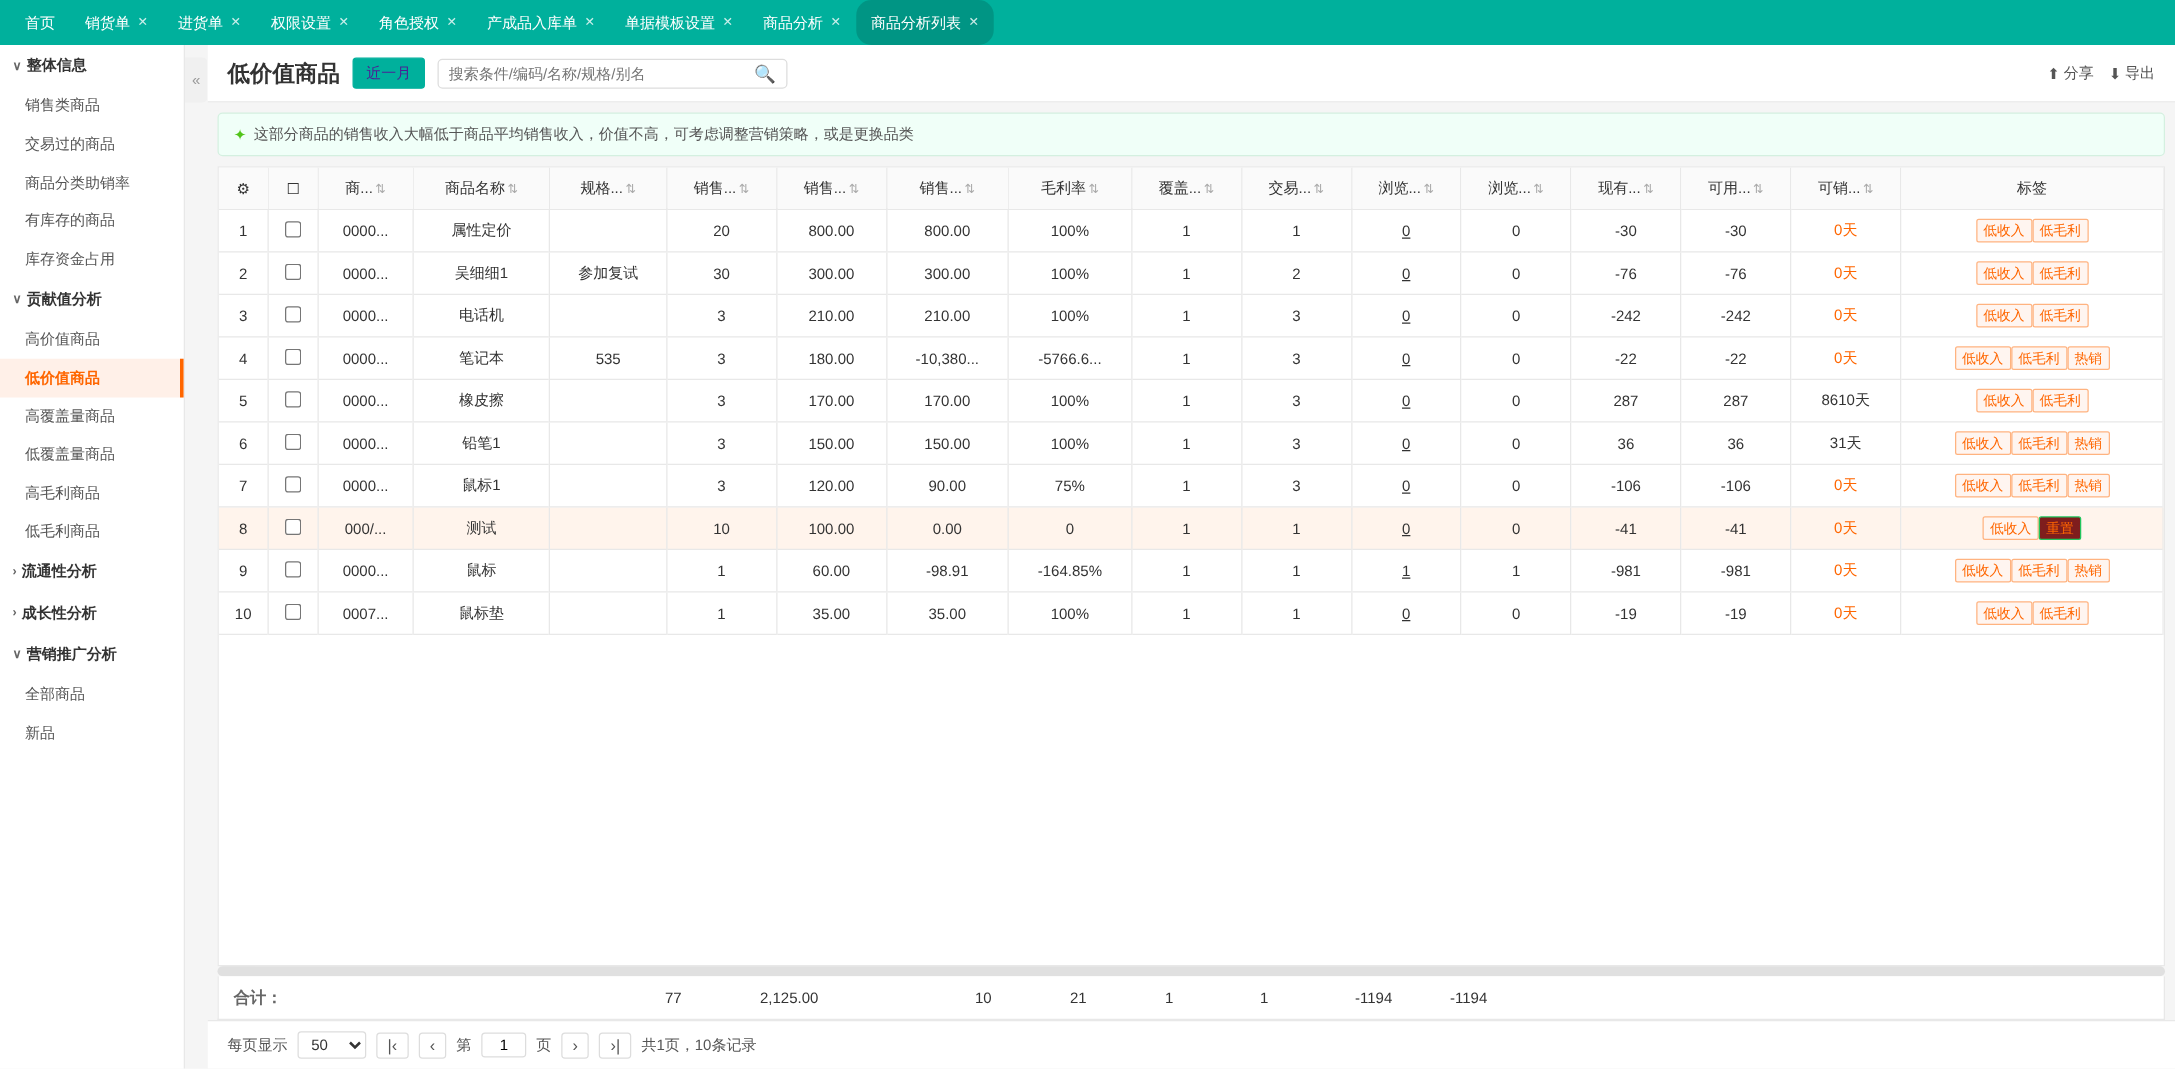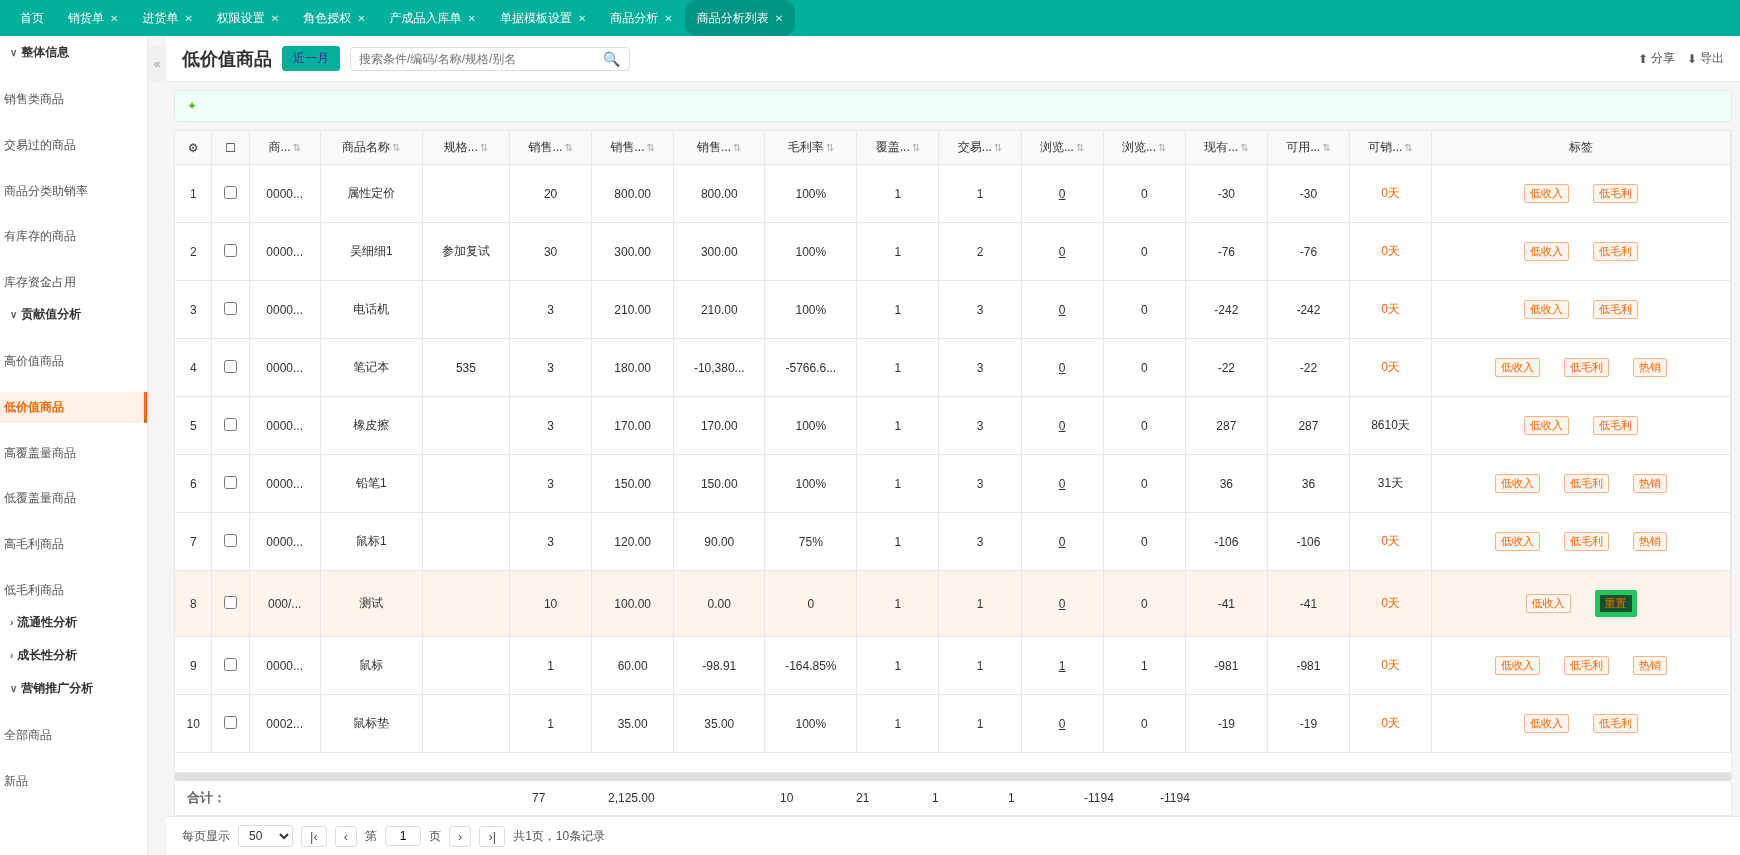--- a/index.html
+++ b/index.html
@@ -47,26 +47,25 @@
       align-items: center;
       padding: 8px 10px;
       color: #333;
       font-weight: bold;
       font-size: 12px;
       cursor: pointer;
       gap: 4px;
     }
     .sidebar-group-header .arrow { font-size: 10px; color: #666; }
     .sidebar-item {
-      padding: 7px 10px 7px 4px;
+      padding: 7px 10px 7px 20px;
       color: #555;
       cursor: pointer;
       font-size: 12px;
       line-height: 1.4;
-      margin-top: 15px;
     }
     .sidebar-item.active { background: #fff0e8; color: #ff6600; font-weight: bold; border-right: 3px solid #ff6600; }
 
     
     .content-area {
       flex: 1;
       display: flex;
       flex-direction: column;
       background: #f5f5f5;
       overflow: hidden;
@@ -185,26 +184,26 @@
       border-right: 1px solid #e8e8e8;
       text-align: center;
       color: #333;
       white-space: nowrap;
     }
     .tag-badge {
       display: inline-block;
       padding: 1px 5px;
       border-radius: 2px;
       font-size: 11px;
-      margin: 12px;
+      margin: 0;
     }
     .tag-low-income { color: #ff6600; border: 1px solid #ffb380; background: #fff5f0; }
     .tag-low-profit { color: #ff6600; border: 1px solid #ffb380; background: #fff5f0; }
     .tag-hot { color: #ff6600; border: 1px solid #ffb380; background: #fff5f0; }
-    .tag-treasure { color: #ff6600; border: 5px solid #22c55e; background: #14532d; }
+    .tag-treasure { color: #ff6600; border: 1px solid #22c55e; background: #7f1d1d; }
     .days-text { color: #ff6600; }
     .days-text-normal { color: #333; }
     .underline-link { text-decoration: underline; cursor: pointer; color: #333; }
 
     
     .table-footer {
       background: #fff;
       border-top: 1px solid #e8e8e8;
       padding: 8px 12px;
       display: flex;
@@ -378,20 +377,21 @@
         </div>
         <div class="action-btn">
           <span>⬇</span>
           <span>导出</span>
         </div>
       </div>
     </div>
 
     <div class="notice-bar">
       <span class="notice-icon">✦</span>
+      <span>这部分商品的销售收入大幅低于商品平均销售收入，价值不高，可考虑调整营销策略，或是更换品类</span>
     </div>
 
     <div class="table-wrapper">
       <table>
         <thead>
           <tr>
             <th>⚙</th>
             <th>☐</th>
             <th>商...<span class="sort-icon">⇅</span></th>
             <th>商品名称<span class="sort-icon">⇅</span></th>
@@ -578,21 +578,21 @@
       <td><span class="underline-link">1</span></td>
       <td>1</td>
       <td>-981</td>
       <td>-981</td>
       <td><span class="days-text">0天</span></td>
       <td><span class="tag-badge tag-low-income">低收入</span><span class="tag-badge tag-low-profit">低毛利</span><span class="tag-badge tag-hot">热销</span></td>
     </tr>
             <tr>
       <td>10</td>
       <td><input type="checkbox" style=""></td>
-      <td>0002...</td>
+      <td>0007...</td>
       <td>鼠标垫</td>
       <td></td>
       <td>1</td>
       <td>35.00</td>
       <td>35.00</td>
       <td>100%</td>
       <td>1</td>
       <td>1</td>
       <td><span class="underline-link">0</span></td>
       <td>0</td>

